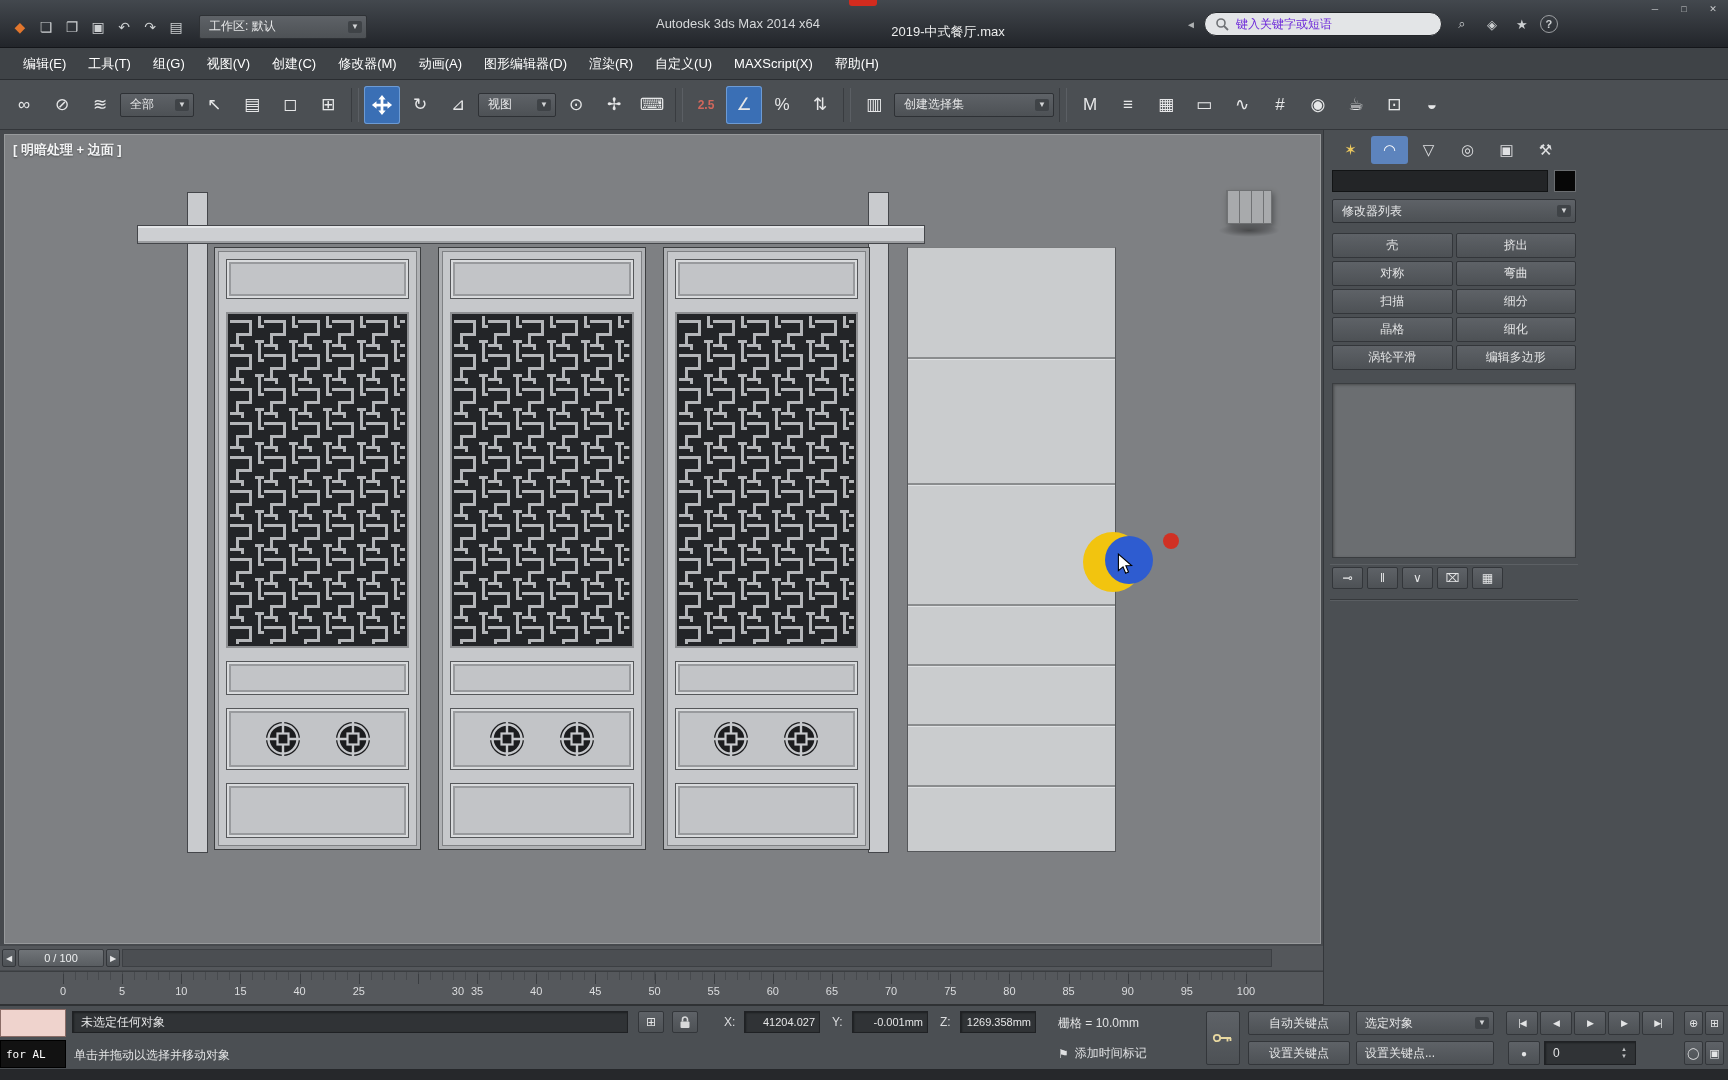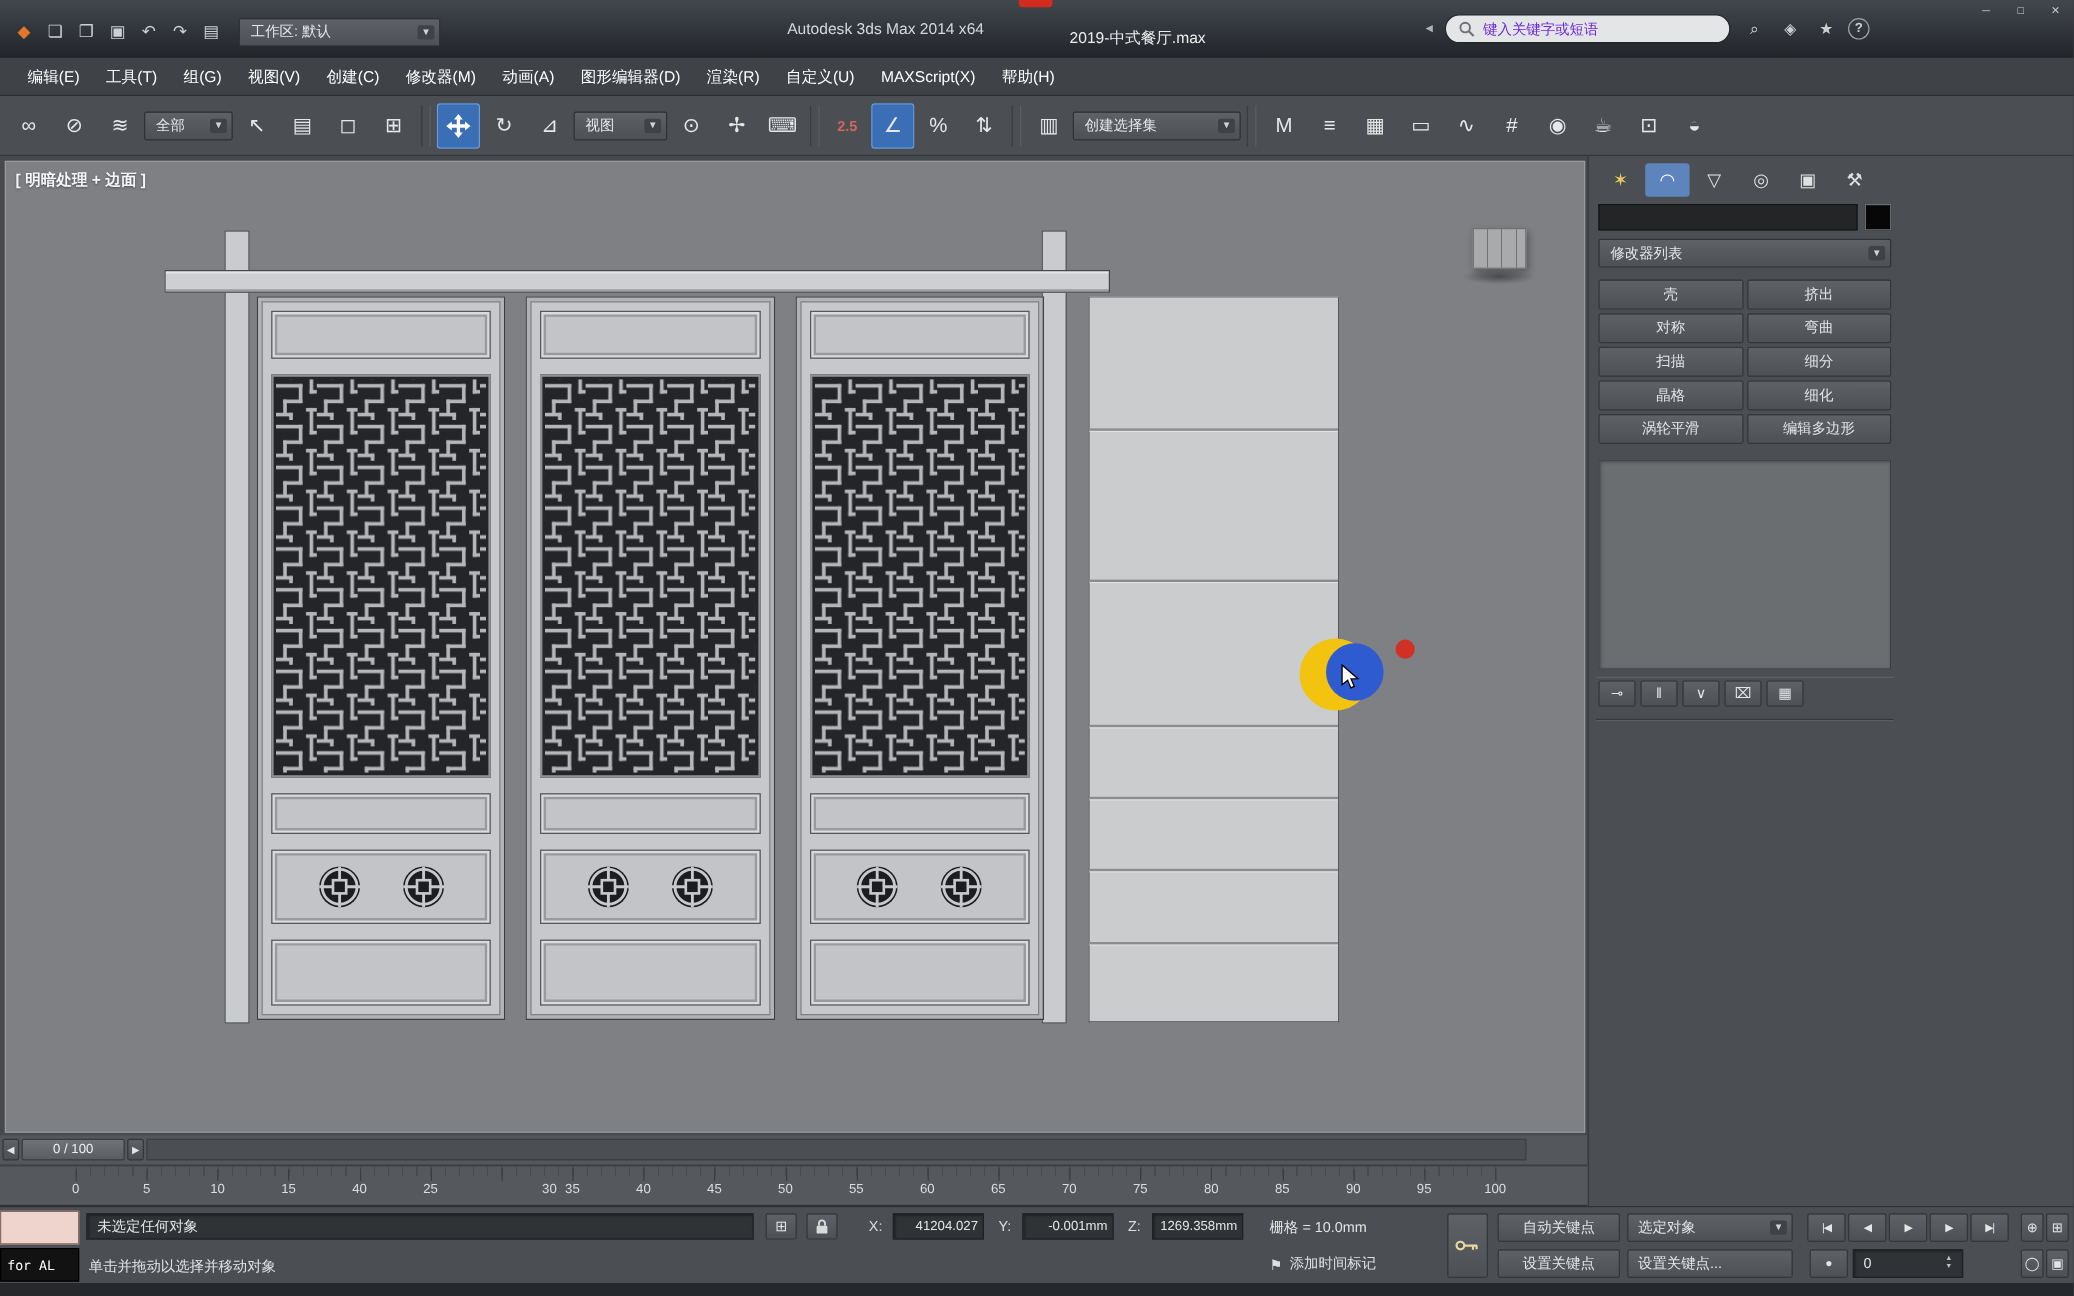--- a/index.html
+++ b/index.html
@@ -234,21 +234,21 @@
       <div class="tb-btn" data-name="use-pivot-center-button">⊙</div>
       <div class="tb-btn" data-name="select-and-manipulate-button">✢</div>
       <div class="tb-btn" data-name="keyboard-shortcut-override-toggle">⌨</div>
       <div class="tsep" data-name="toolbar-separator"></div>
       <div class="tb-btn small" data-name="snaps-toggle-2-5d">2.5</div>
       <div class="tb-btn active" data-name="angle-snap-toggle">∠</div>
       <div class="tb-btn" data-name="percent-snap-toggle">%</div>
       <div class="tb-btn" data-name="spinner-snap-toggle">⇅</div>
       <div class="tsep" data-name="toolbar-separator"></div>
       <div class="tb-btn" data-name="edit-named-selection-sets-button">▥</div>
-      <div class="tb-dd" data-name="named-selection-set-dropdown" style="width: 140px;">
+      <div class="tb-dd" data-name="named-selection-set-dropdown" style="width: 160px;">
         <span data-name="named-selection-set-dropdown-label">创建选择集</span>
         <span class="caret" data-name="chevron-down-icon">▼</span>
       </div>
       <div class="tsep" data-name="toolbar-separator"></div>
       <div class="tb-btn" data-name="mirror-button">M</div>
       <div class="tb-btn" data-name="align-button">≡</div>
       <div class="tb-btn" data-name="layer-manager-button">▦</div>
       <div class="tb-btn" data-name="graphite-ribbon-toggle">▭</div>
       <div class="tb-btn" data-name="curve-editor-button">∿</div>
       <div class="tb-btn" data-name="schematic-view-button">#</div>

